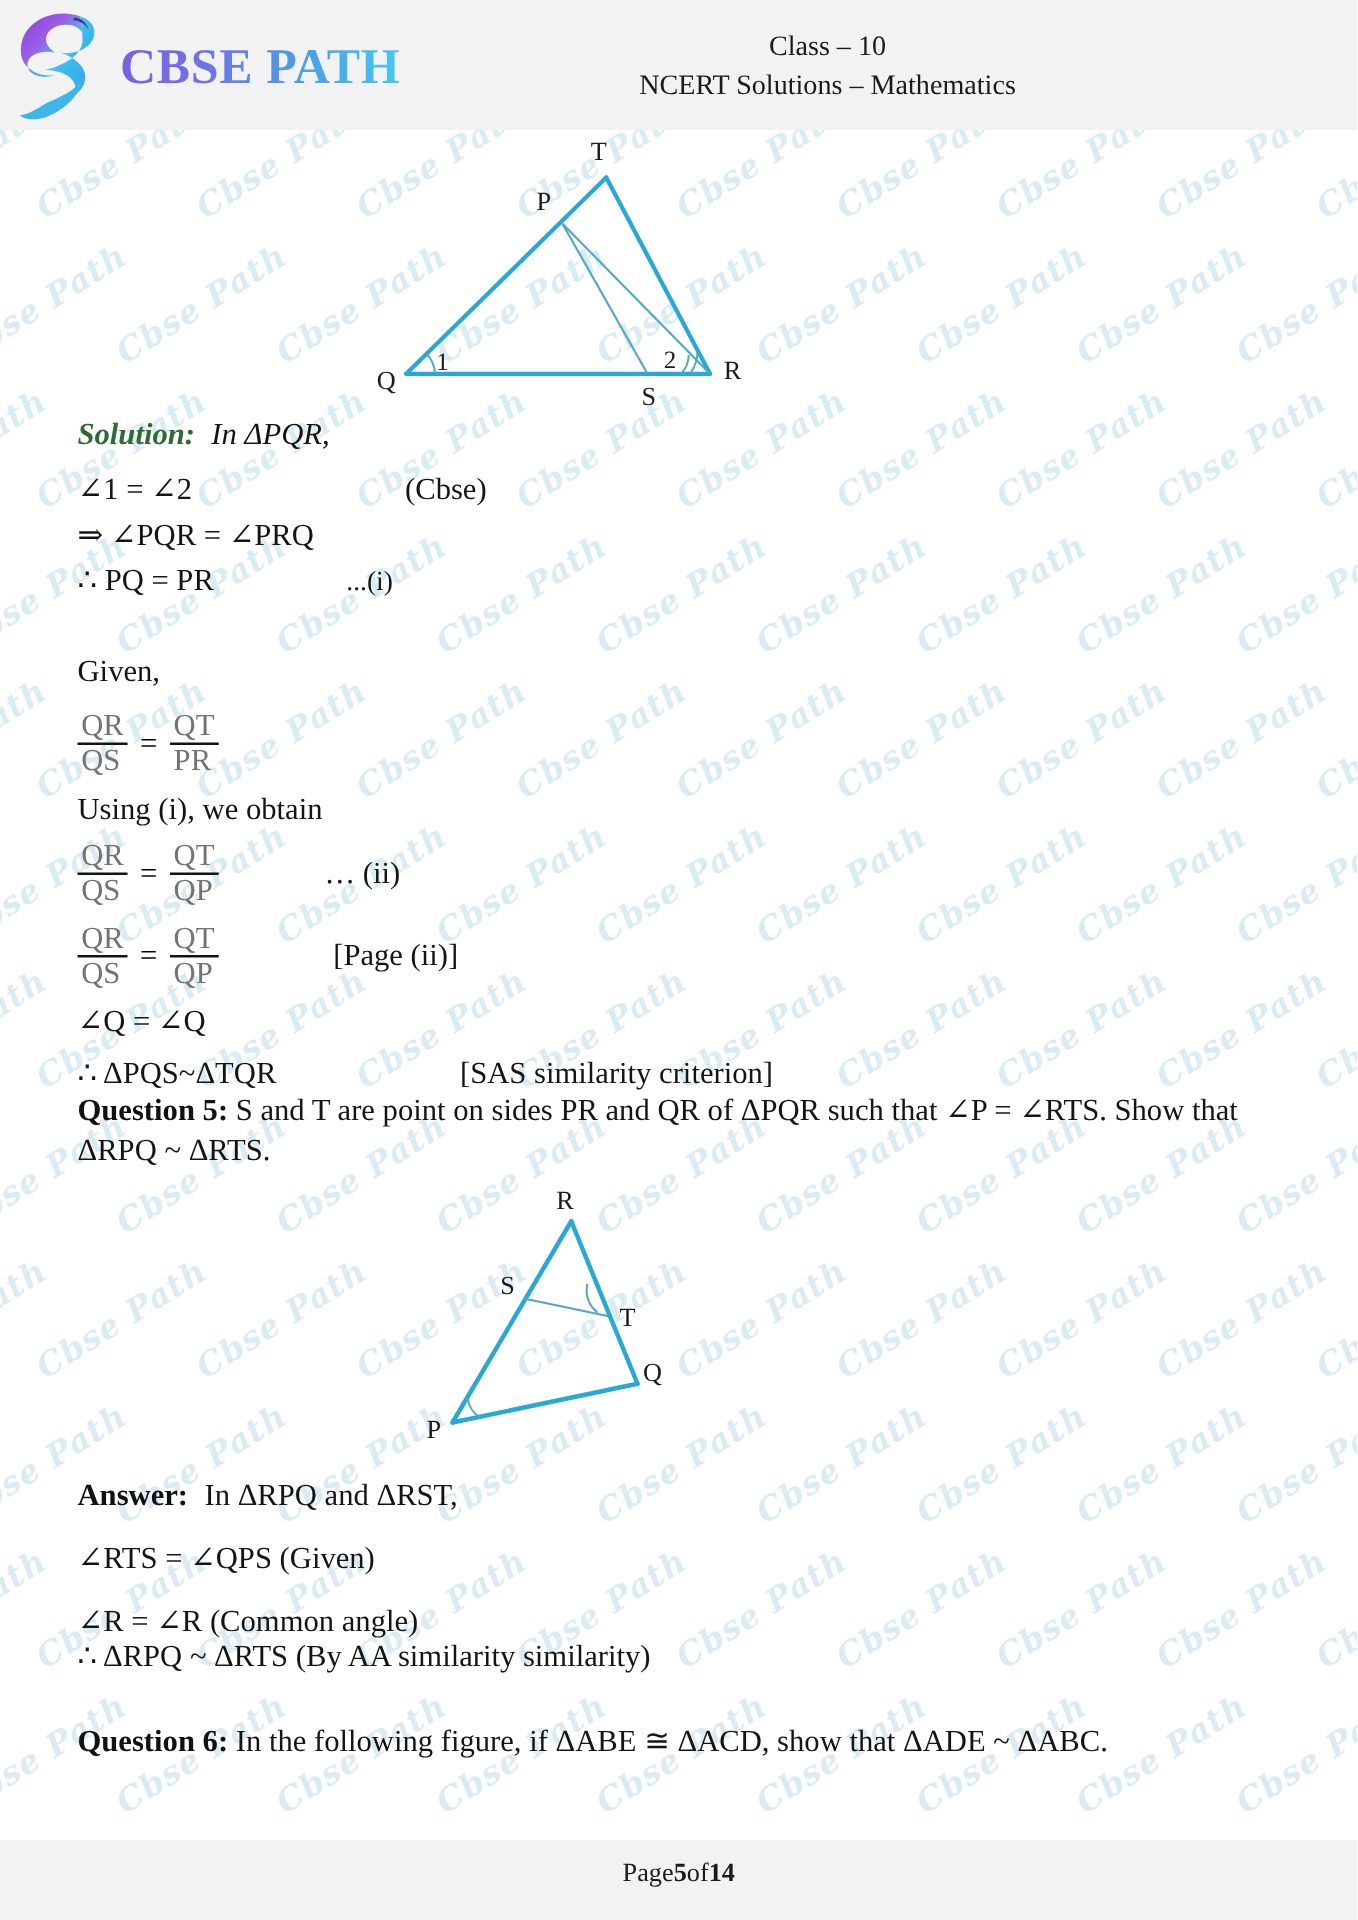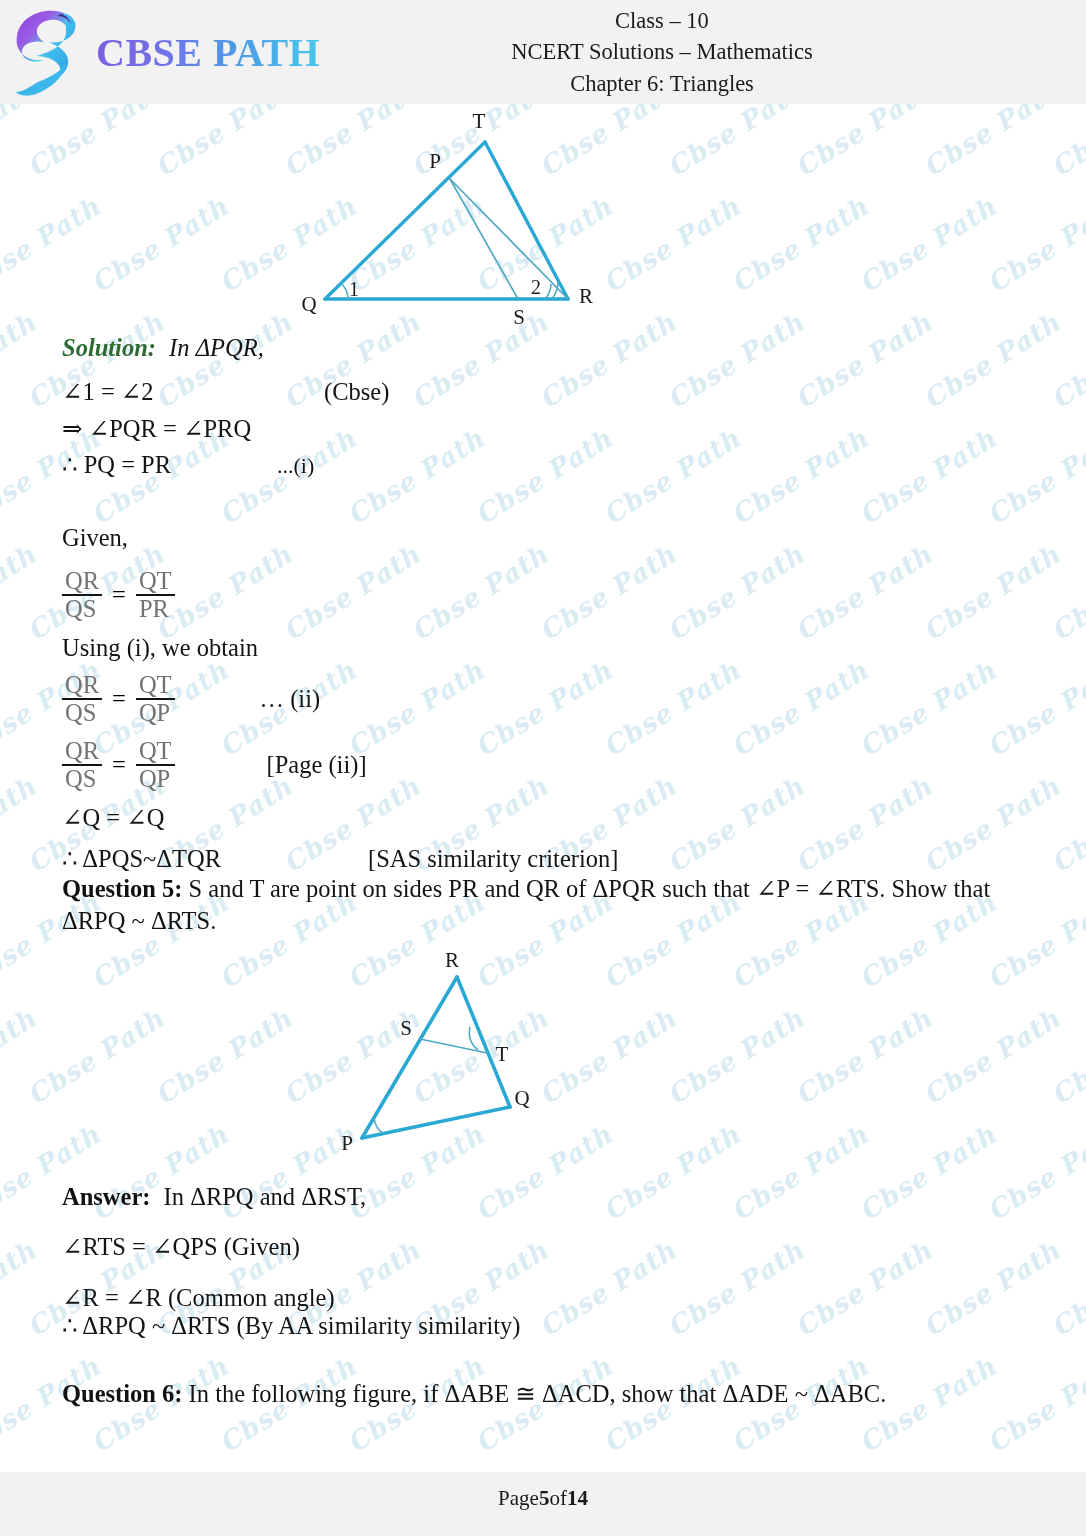--- a/index.html
+++ b/index.html
@@ -288,21 +288,20 @@
         <path d="M56 9 C36 2 12 12 9 32 C6 50 22 58 36 56 C26 60 14 56 14 48 C14 40 24 36 36 38 C24 30 28 18 42 16 C50 15 55 18 58 22 Z" fill="url(#g1)"></path>
         <path d="M56 9 C66 12 70 20 66 28 C62 36 50 40 40 38 C52 42 62 50 60 60 C58 72 42 80 26 82 C44 80 54 72 52 64 C50 56 38 52 28 52 C44 48 58 40 58 28 C58 20 57 13 56 9 Z" fill="url(#g2)"></path>
         <path d="M30 78 C40 74 52 68 58 60 C56 72 44 84 28 90 C18 93 10 91 8 88 C14 88 22 83 30 78 Z" fill="#3bb7ec"></path>
         <path d="M52 10 C58 11 62 15 63 20 C60 15 55 12 50 12 Z" fill="url(#g3)"></path>
       </svg>
       <div id="logo-text">CBSE PATH</div>
     </div>
     <div id="header-titles">
       <div>Class – 10</div>
       <div>NCERT Solutions – Mathematics</div>
-      <div>Chapter 6: Triangles</div>
     </div>
   </div>
 
   <div id="content">
 
     <div class="fig" style="height:228px;">
       <svg width="962" height="228" viewBox="0 0 962 228" style="position:absolute;left:-62px;top:0;">
 
         <line x1="325" y1="195" x2="485" y2="38" stroke="#29a8d4" stroke-width="3.4" stroke-linecap="round"></line>
 

